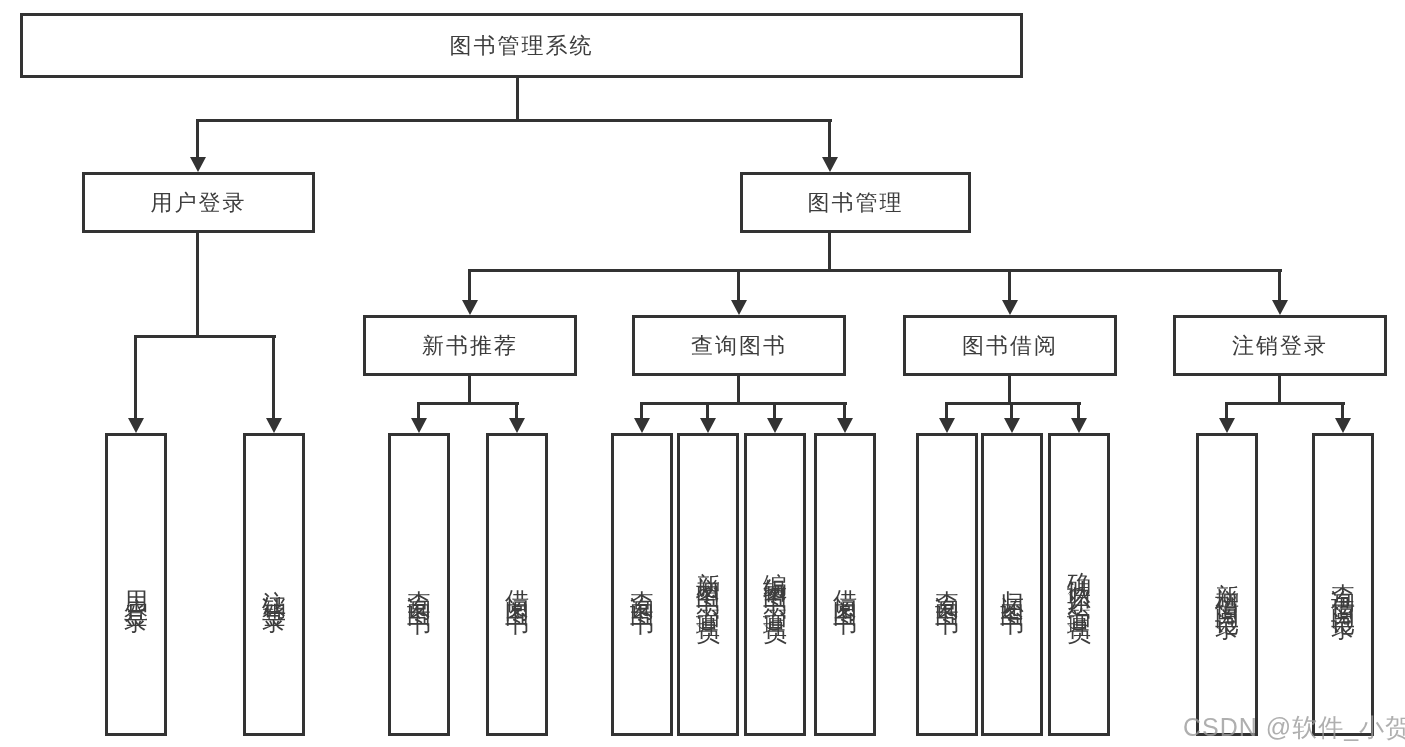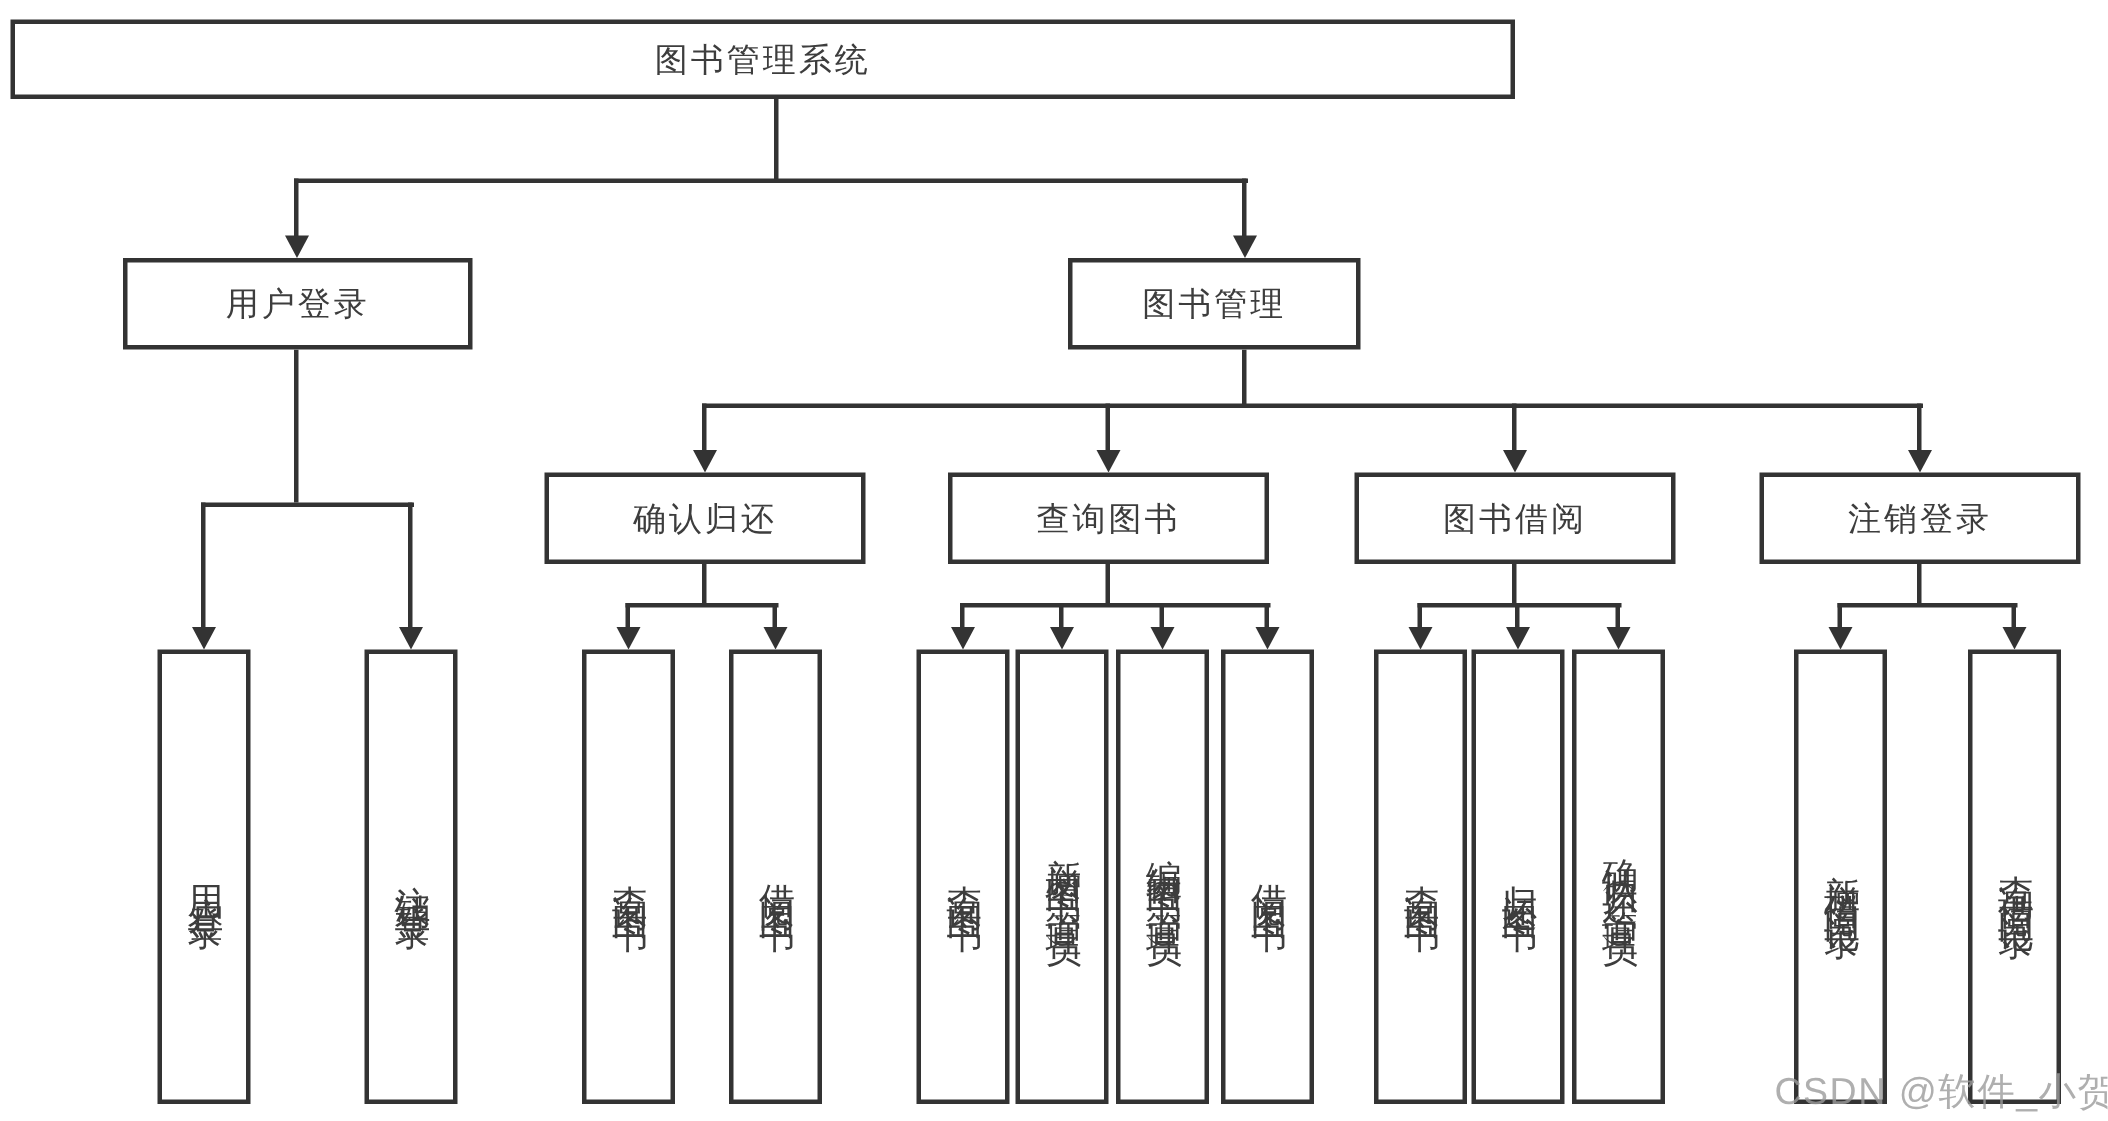--- a/index.html
+++ b/index.html
@@ -28,26 +28,26 @@
   }
   .watermark{
     position:absolute;left:1183px;top:711px;z-index:5;
     font-size:25px;letter-spacing:1px;color:rgba(155,155,155,0.8);
     white-space:nowrap;
   }
 </style>
 </head>
 <body>
 
-<div class="box h" style="left:7px;top:13px;width:1003px;height:53px">图书管理系统</div>
+<div class="box h" style="left:20px;top:13px;width:1003px;height:65px">图书管理系统</div>
 
 <div class="box h" style="left:82px;top:172px;width:233px;height:61px">用户登录</div>
-<div class="box h" style="left:712px;top:172px;width:195px;height:61px">图书管理</div>
+<div class="box h" style="left:740px;top:172px;width:231px;height:61px">图书管理</div>
 
-<div class="box h" style="left:363px;top:315px;width:214px;height:61px">确认归还</div>
+<div class="box h" style="left:363px;top:315px;width:214px;height:61px">新书推荐</div>
 <div class="box h" style="left:632px;top:315px;width:214px;height:61px">查询图书</div>
 <div class="box h" style="left:903px;top:315px;width:214px;height:61px">图书借阅</div>
 <div class="box h" style="left:1173px;top:315px;width:214px;height:61px">注销登录</div>
 
 <div class="box v" style="left:105px;top:433px;width:62px;height:303px">
     <span class="lbl">用户登录</span>
   </div>
 <div class="box v" style="left:243px;top:433px;width:62px;height:303px">
     <span class="lbl">注销登录</span>
   </div>

